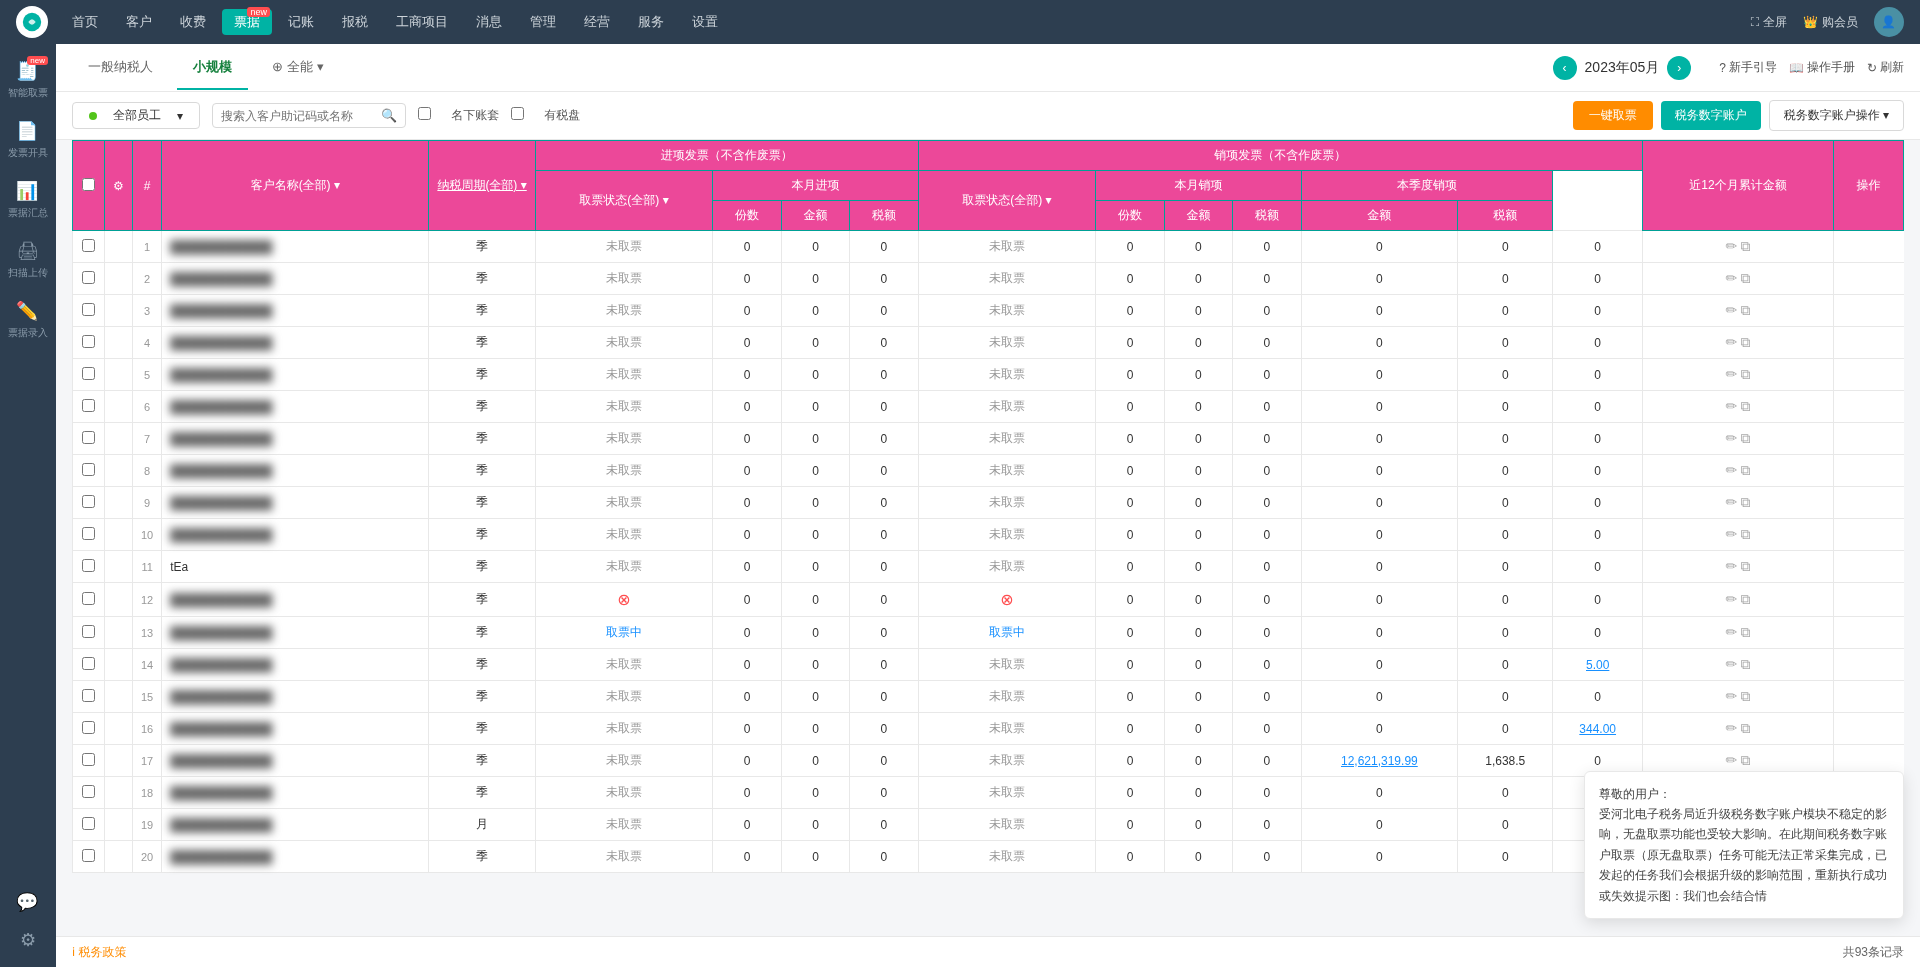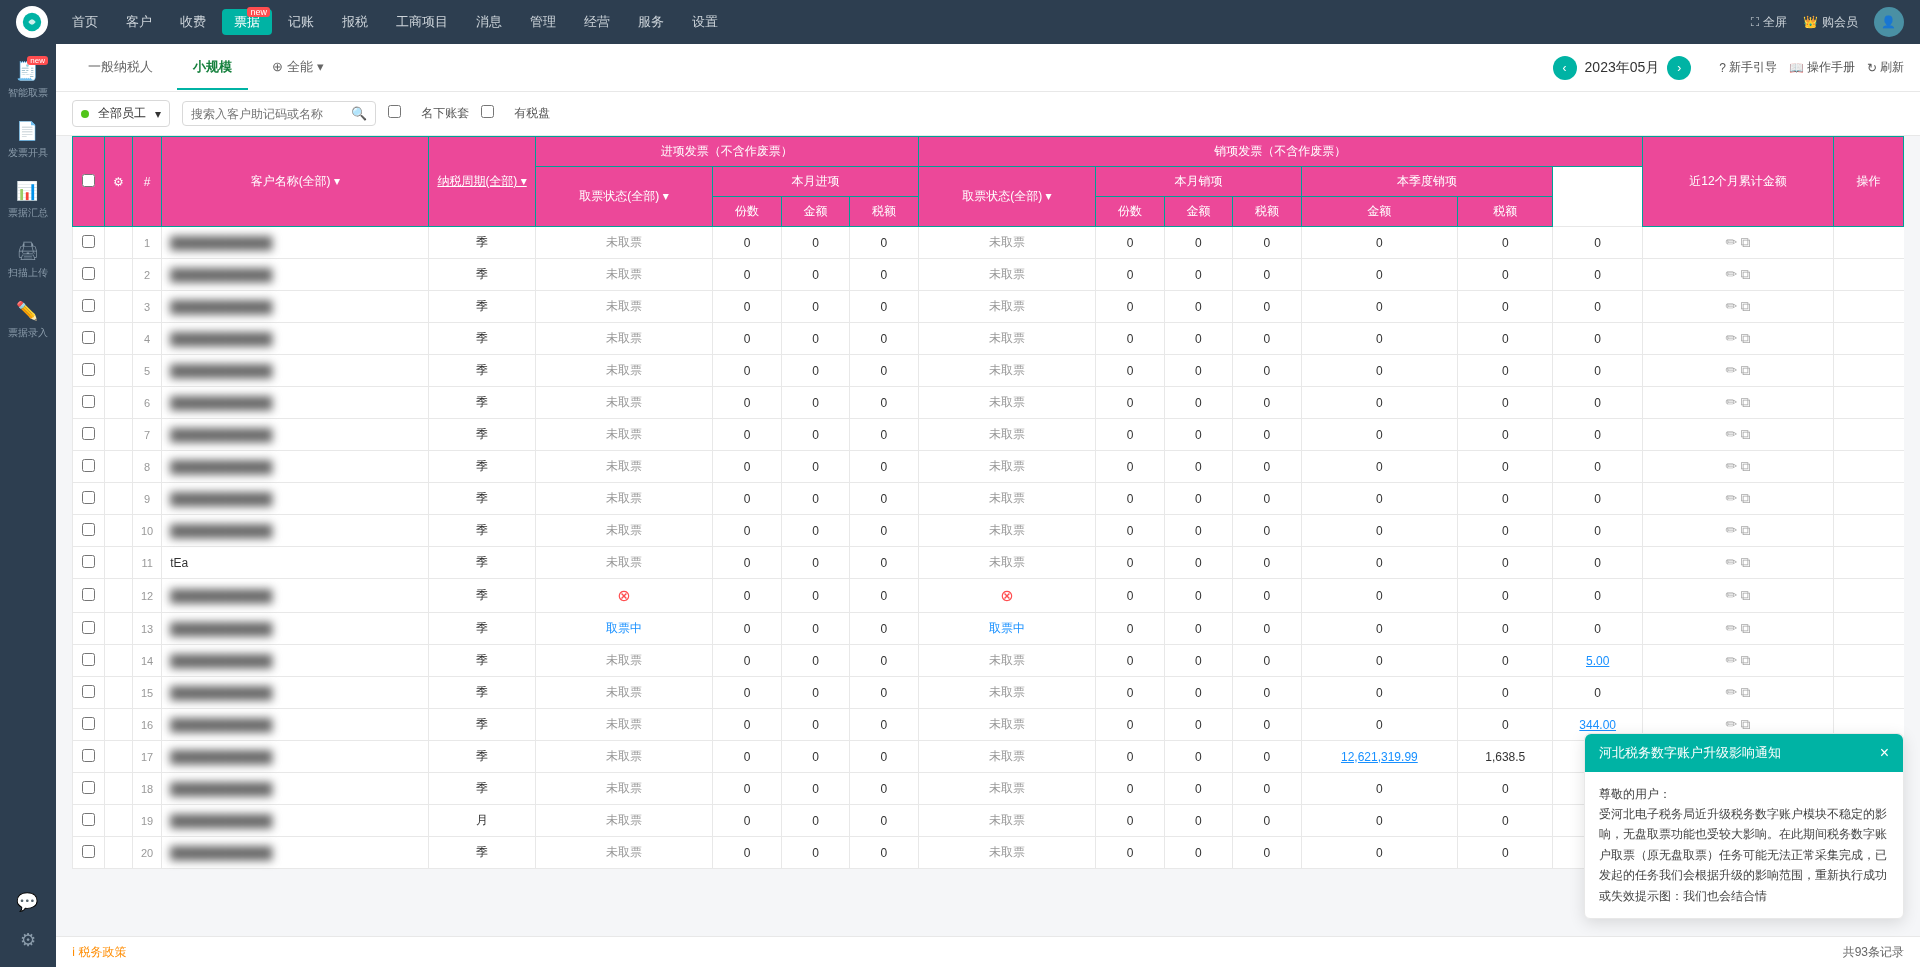--- a/index.html
+++ b/index.html
@@ -174,23 +174,23 @@
       background: #fff;
       padding: 8px 16px;
       display: flex;
       align-items: center;
       gap: 12px;
       border-bottom: 1px solid #e8e8e8;
     }
     .filter-select {
       border: 1px solid #d9d9d9;
       border-radius: 4px;
-      padding: 4px 8px;
-      font-size: 12px;
-      display: flex; align-items: center; gap: 9px;
+      padding: 4px 16px;
+      font-size: 12px;
+      display: flex; align-items: center; gap: 16px;
       cursor: pointer;
       background: #fff;
       color: #333;
       text-align: right;
     }
     .filter-select .dot { width: 8px; height: 8px; background: #52c41a; border-radius: 50%; }
     .search-input-wrap {
       border: 1px solid #d9d9d9;
       border-radius: 4px;
       display: flex; align-items: center;
@@ -451,20 +451,27 @@
       </div>
       <label class="filter-checkbox">
         <input type="checkbox" style="">
         <span>名下账套</span>
       </label>
       <label class="filter-checkbox">
         <input type="checkbox" style="">
         <span>有税盘</span>
       </label>
 
+      <div class="filter-actions">
+        <button class="btn-primary">一键取票</button>
+        <button class="btn-teal">税务数字账户</button>
+        <button class="btn-dropdown">
+          <span>税务数字账户操作 ▾</span>
+        </button>
+      </div>
     </div>
 
     <div class="table-wrap">
       <table>
         <thead>
           <tr>
             <th rowspan="3" style="width:32px;"><input type="checkbox" style=""></th>
             <th rowspan="3" style="width:28px;">⚙</th>
             <th rowspan="3" style="width:28px;">#</th>
             <th rowspan="3" style="min-width:160px;">客户名称(全部) ▾</th>
@@ -941,18 +948,14 @@
       <span class="tax-link">
         <span>ℹ</span>
         <span>税务政策</span>
       </span>
       <span style="margin-left: auto;">共93条记录</span>
     </div>
   </div>
 </div>
 
 <div class="notification-popup">
-  <div class="notif-header">
-    <span>河北税务数字账户升级影响通知</span>
-    <span class="notif-close">×</span>
-  </div>
   <div class="notif-body" id="notif-body-text">尊敬的用户：<br>受河北电子税务局近升级税务数字账户模块不稳定的影响，无盘取票功能也受较大影响。在此期间税务数字账户取票（原无盘取票）任务可能无法正常采集完成，已发起的任务我们会根据升级的影响范围，重新执行成功或失效提示图：我们也会结合情</div>
 </div>
 
 </body></html>

